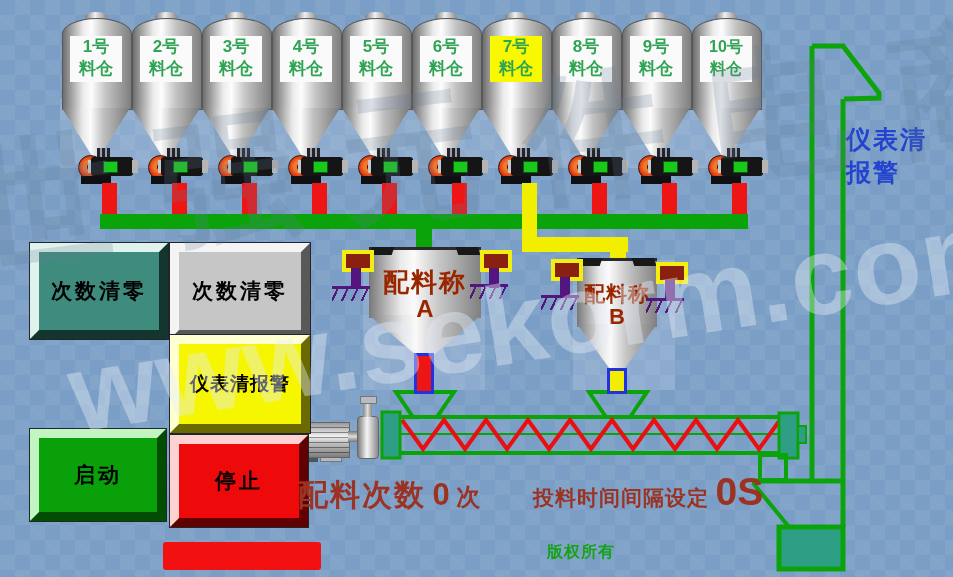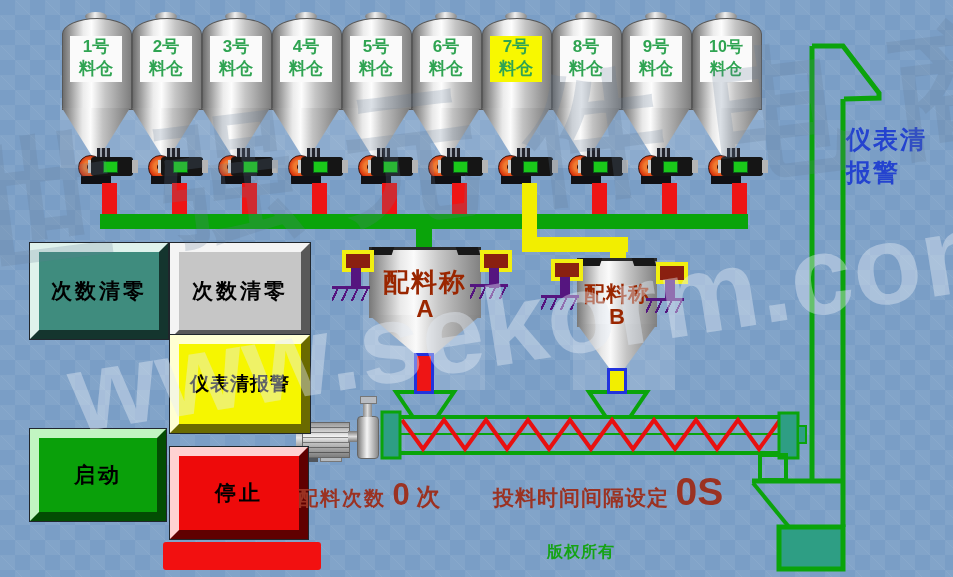--- a/index.html
+++ b/index.html
@@ -72,21 +72,21 @@
     font-weight:bold;color:#000;box-shadow:0 0 0 1px #20262c;cursor:pointer;font-size:21px;letter-spacing:3px;z-index:9;}
   .b-teal{background:#3f8c7e;border-color:#dff2ec #14352e #14352e #dff2ec;}
   .b-gray{background:#c6c6c6;border-color:#f4f4f4 #585858 #585858 #f4f4f4;}
   .b-blue{background:#0a0ad2;border-color:#c9c9ff #000050 #000050 #c9c9ff;}
   .b-yellow{background:#f6f600;border-color:#ffffd2 #6a6a00 #6a6a00 #ffffd2;font-size:19px;letter-spacing:1px;}
   .b-green{background:#0aa00a;border-color:#c2f5c2 #034d03 #034d03 #c2f5c2;}
   .b-red{background:#ee0a0a;border-color:#ffd2d2 #600000 #600000 #ffd2d2;}
 
   
   .counters{position:absolute;left:298px;top:470px;white-space:nowrap;color:#9b3222;font-weight:bold;z-index:9;}
-  .c-label{font-size:20px;letter-spacing:2px;margin-top:8px;}
+  .c-label{font-size:30px;letter-spacing:2px;margin-top:8px;}
   .c-label2{font-size:21px;letter-spacing:1px;}
   .c-val{font-size:31px;padding:0 2px;}
   .c-unit{font-size:24px;}
   .c-gap{display:inline-block;width:44px;}
   .elev-label{position:absolute;left:846px;top:123px;color:#2443cf;font-weight:bold;font-size:25px;letter-spacing:2px;z-index:9;}
   .footer{position:absolute;left:0;top:540px;width:953px;height:34px;z-index:9;}
   .redact{position:absolute;left:163px;top:2px;width:158px;height:28px;background:#f21010;border-radius:3px;}
   .f-company{position:absolute;left:322px;top:2px;color:#15a315;font-weight:bold;font-size:24px;letter-spacing:1px;}
   .f-copy{position:absolute;left:547px;top:2px;color:#15a315;font-weight:bold;font-size:16px;letter-spacing:1px;}
 
@@ -350,21 +350,21 @@
     </div>
   <div class="btn b-gray" style="left:170px;top:243px;width:122px;height:78px;">
       <span>次数清零</span>
     </div>
   <div class="btn b-yellow" style="left:170px;top:335px;width:122px;height:80px;">
       <span>仪表清报警</span>
     </div>
   <div class="btn b-green" style="left:30px;top:429px;width:118px;height:74px;text-align:center;">
       <span>启动</span>
     </div>
-  <div class="btn b-red" style="left:170px;top:447px;width:120px;height:74px;">
+  <div class="btn b-red" style="left:170px;top:435px;width:120px;height:74px;">
       <span>停止</span>
     </div>
 
   <div class="counters">
     <span class="c-label">配料次数</span>
     <span class="c-val">0</span>
     <span class="c-unit">次</span>
     <span class="c-gap"></span>
     <span class="c-label2">投料时间间隔设定</span>
     <span class="c-val" style="font-size:39px;">0S</span>

